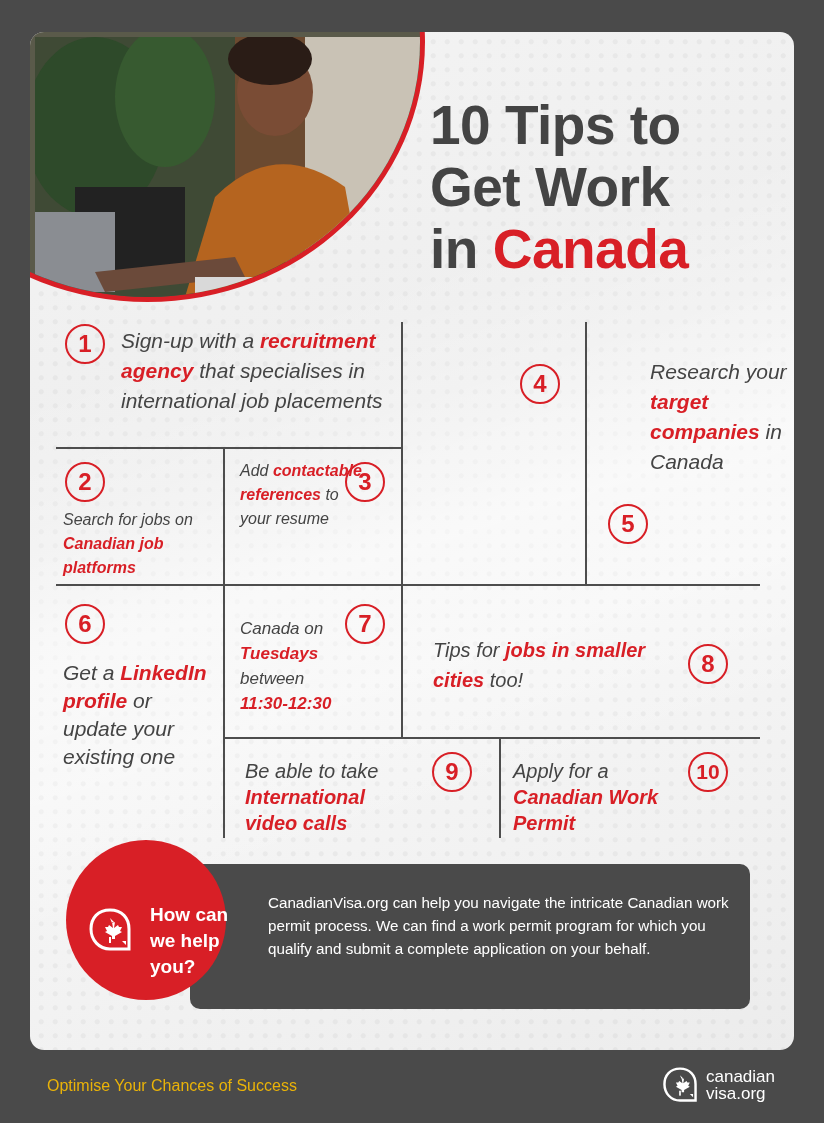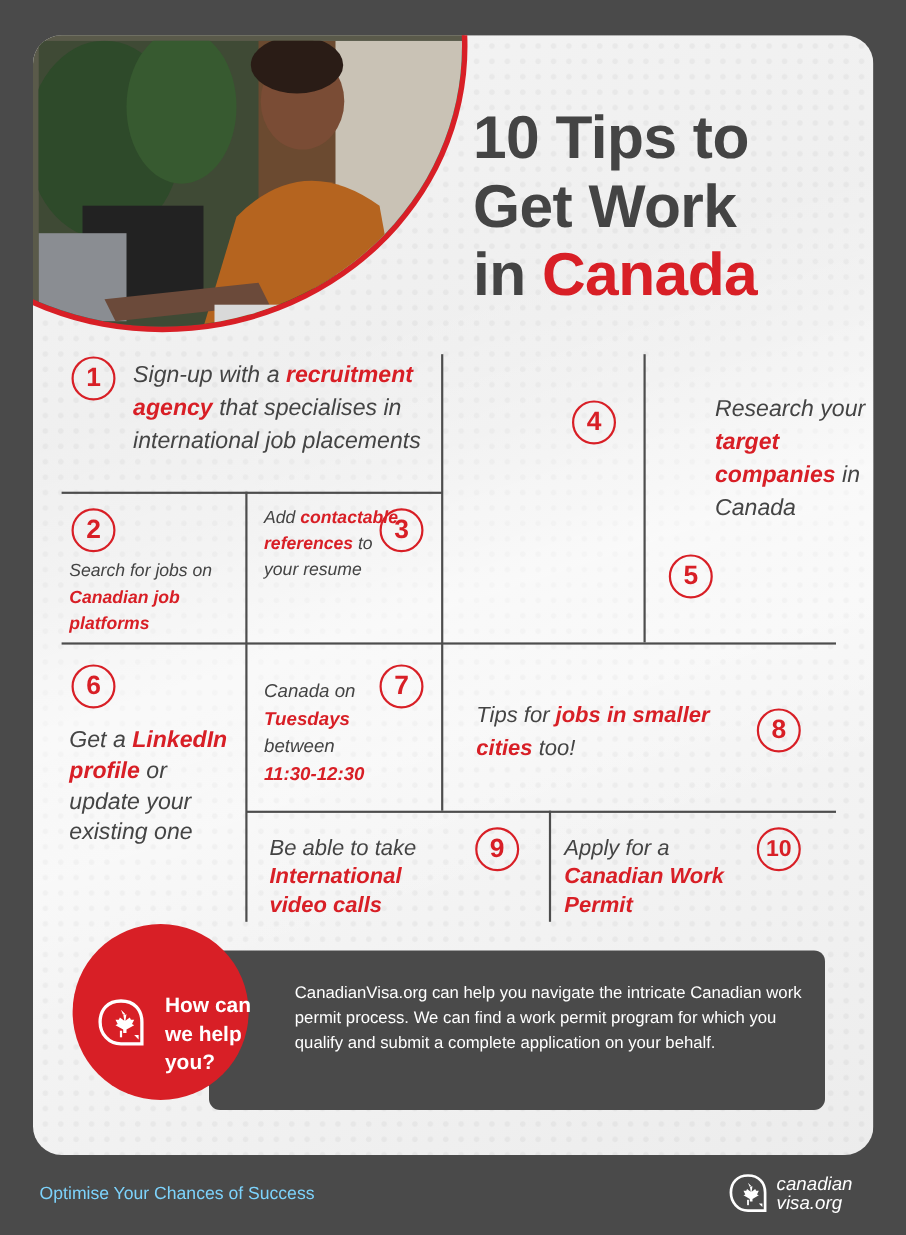--- a/index.html
+++ b/index.html
@@ -1,17 +1,17 @@
 <!DOCTYPE html>
 <html><head>
 <meta charset="utf-8">
 <style>
   html,body{margin:0;padding:0;}
   body{width:824px;height:1123px;background:#4a4a4a;position:relative;overflow:hidden;font-family:"DejaVu Sans","Liberation Sans",sans-serif;color:#444;}
-  .card{position:absolute;left:30px;top:32px;width:764px;height:1018px;border-radius:26px;overflow:hidden;
+  .card{position:absolute;left:30px;top:32px;width:764px;height:1018px;border-radius:14px;overflow:hidden;
     background:
       radial-gradient(circle at 80% 70%, rgba(0,0,0,0.04) 0 2px, transparent 3px) 0 0/14px 14px,
       linear-gradient(160deg,#f4f4f4 0%,#eeeeee 40%,#f6f6f6 60%,#ececec 100%);}
   .card::before{content:"";position:absolute;left:-200px;top:250px;width:1200px;height:520px;transform:rotate(-18deg);
     background:linear-gradient(180deg,rgba(255,255,255,0.0),rgba(255,255,255,0.55),rgba(255,255,255,0));}
   .photo-wrap{position:absolute;left:-160px;top:-250px;width:545px;height:510px;border-radius:50%;border:5px solid #d81f26;overflow:hidden;background:#5a5a4a;}
   .photo{position:absolute;left:160px;top:250px;width:400px;height:260px;}
   .title{position:absolute;left:400px;top:62px;font-family:"Liberation Sans",sans-serif;font-weight:700;font-size:55px;line-height:62px;color:#444;letter-spacing:-0.5px;}
   .title .red{color:#d81f26;}
   .hl{position:absolute;background:#4d4d4d;height:2px;}
@@ -19,22 +19,22 @@
   .num{position:absolute;width:40px;height:40px;border:2px solid #d81f26;border-radius:50%;color:#d81f26;font-family:"Liberation Sans",sans-serif;font-weight:700;font-size:24px;display:flex;align-items:center;justify-content:center;box-sizing:border-box;background:transparent;}
   .tip{position:absolute;font-family:"Liberation Sans",sans-serif;color:#444;font-style:italic;}
   .tip b{color:#d81f26;font-weight:700;}
   .t-lg{font-size:21px;line-height:30px;}
   .t-md{font-size:20px;line-height:26px;}
   .t-sm{font-size:16px;line-height:24px;}
   .help-box{position:absolute;left:160px;top:832px;width:560px;height:145px;background:#4a4a4a;border-radius:10px;}
   .help-text{position:absolute;left:238px;top:859px;width:470px;font-family:"Liberation Sans",sans-serif;font-size:15.2px;line-height:23px;color:#fff;}
   .help-circle{position:absolute;left:36px;top:808px;width:160px;height:160px;border-radius:50%;background:#d81f26;}
   .help-title{position:absolute;left:120px;top:870px;font-family:"Liberation Sans",sans-serif;font-weight:700;font-size:19px;line-height:26px;color:#fff;}
-  .footer-tag{position:absolute;left:36px;top:1077px;font-family:"Liberation Sans",sans-serif;font-size:16px;color:#7dd3fc;}
-  .logo{position:absolute;left:662px;top:1066px;display:flex;align-items:center;font-style:italic;}
+  .footer-tag{position:absolute;left:47px;top:1077px;font-family:"Liberation Sans",sans-serif;font-size:16px;color:#eab308;}
+  .logo{position:absolute;left:662px;top:1066px;display:flex;align-items:center;}
   .logo-text{font-family:"Liberation Sans",sans-serif;color:#fff;font-size:17px;line-height:17px;margin-left:8px;}
 </style>
 </head>
 <body>
 
 <div class="card">
 
   <div class="photo-wrap">
     <svg class="photo" viewBox="0 0 400 260" preserveAspectRatio="none">
       <rect width="400" height="260" fill="#3f4a35"></rect>

